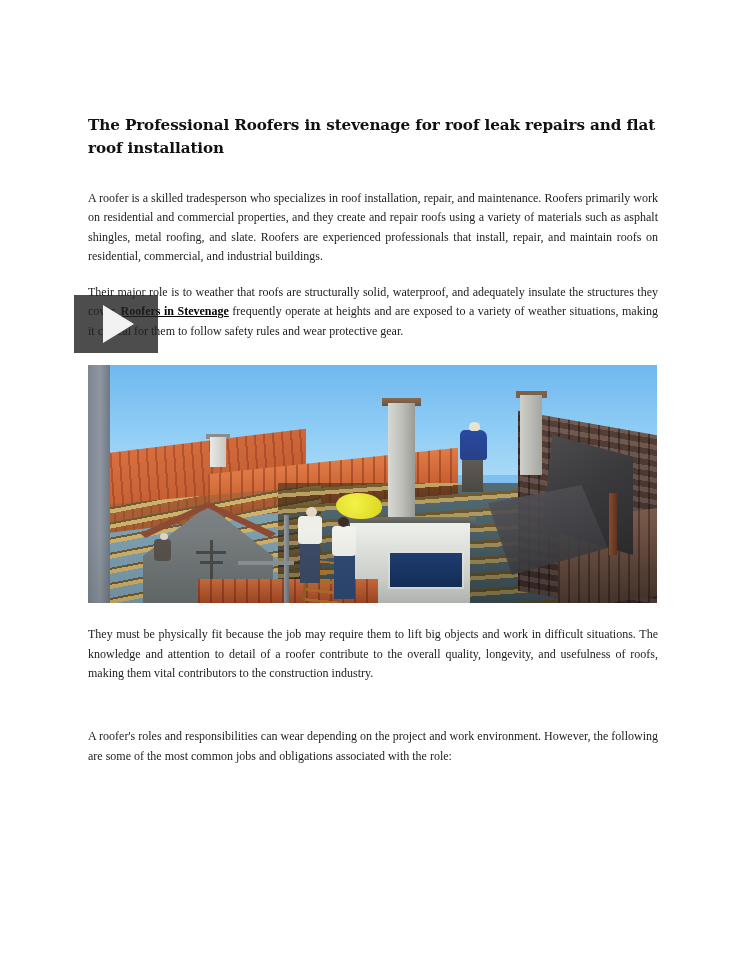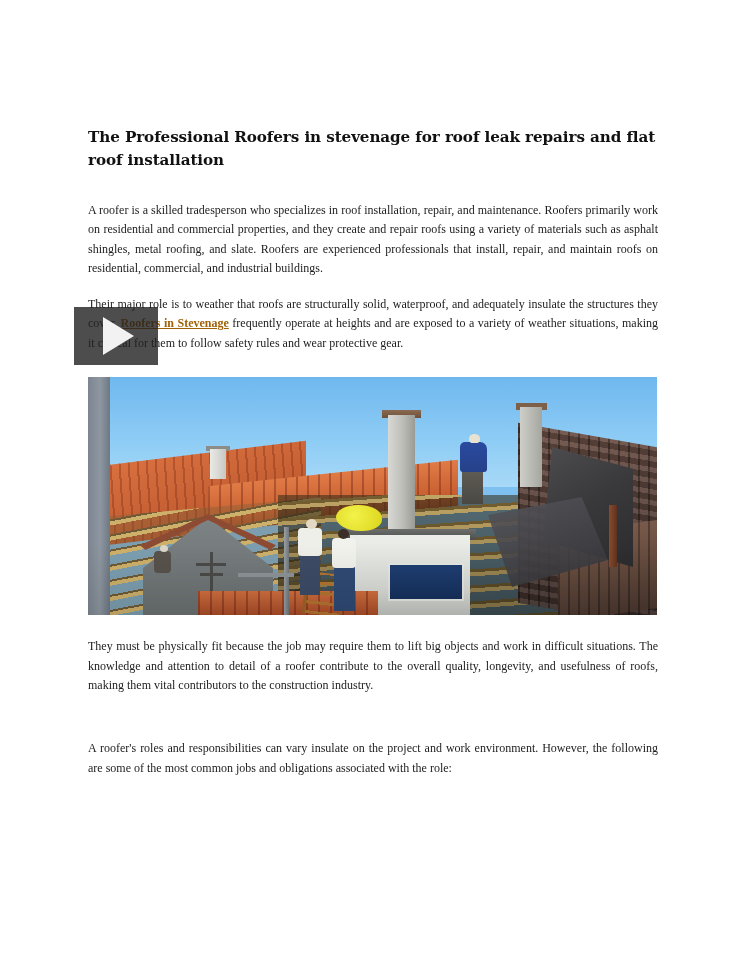--- a/index.html
+++ b/index.html
@@ -11,21 +11,21 @@
   body {
     width: 741px;
     height: 960px;
     position: relative;
     font-family: "Liberation Serif", "DejaVu Serif", serif;
     color: #1a1a1a;
     overflow: hidden;
   }
   .page {
     position: absolute;
-    left: 0; top: 16px;
+    left: 0; top: 4px;
     width: 741px;
     height: 720px;
     background: #ffffff;
   }
   .content {
     position: absolute;
     left: 88px;
     top: 110px;
     width: 570px;
   }
@@ -52,21 +52,21 @@
     font-size: 12px;
     line-height: 1.62;
     text-align: justify;
     margin: 0;
     color: #1c1c1c;
   }
   .para-gap { height: 16px; }
   .para-gap-lg { height: 22px; }
 
   a.inline-link {
-    color: #a16207;
+    color: #000000;
     font-weight: bold;
     text-decoration: underline;
   }
 
   
   .video-para-wrap {
     position: relative;
   }
   .play-overlay {
     position: absolute;
@@ -393,16 +393,16 @@
       <div class="ph photo-shade"></div>
     </div>
 
     <p class="body-text">They must be physically fit because the job may require them to lift big objects and work in difficult situations. The knowledge and attention to detail of a roofer contribute to the overall quality, longevity, and usefulness of roofs, making them vital contributors to the construction industry.</p>
 
     <div class="para-gap-lg"></div>
 
 
     <div class="para-gap-lg"></div>
 
-    <p class="body-text">A roofer's roles and responsibilities can vary insulate on the project and work environment. However, the following are some of the most common jobs and obligations associated with the role:</p>
+    <p class="body-text">A roofer's roles and responsibilities can wear depending on the project and work environment. However, the following are some of the most common jobs and obligations associated with the role:</p>
 
   </div>
 </div>
 
 </body></html>

